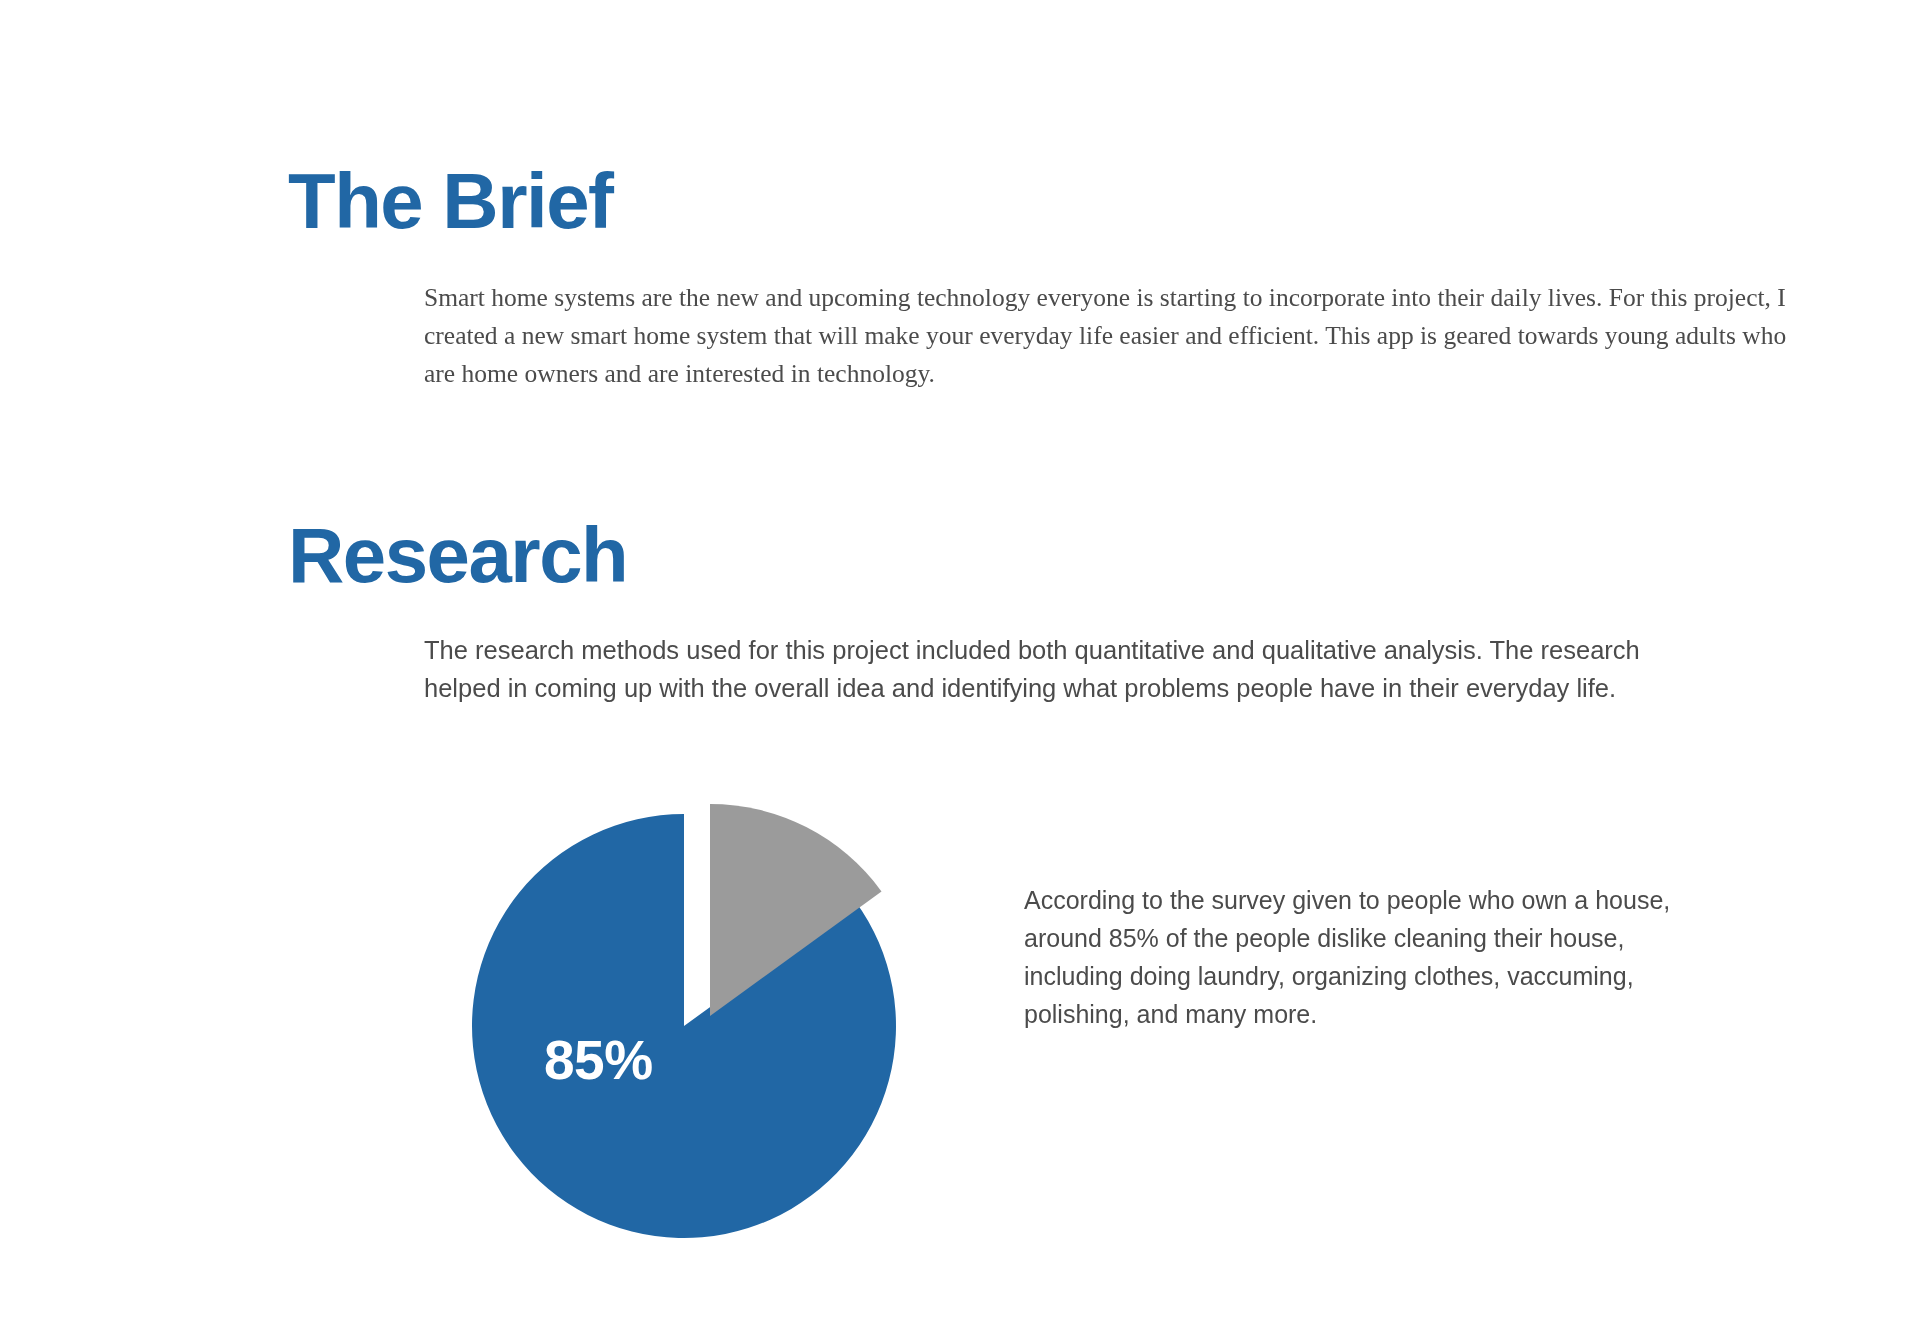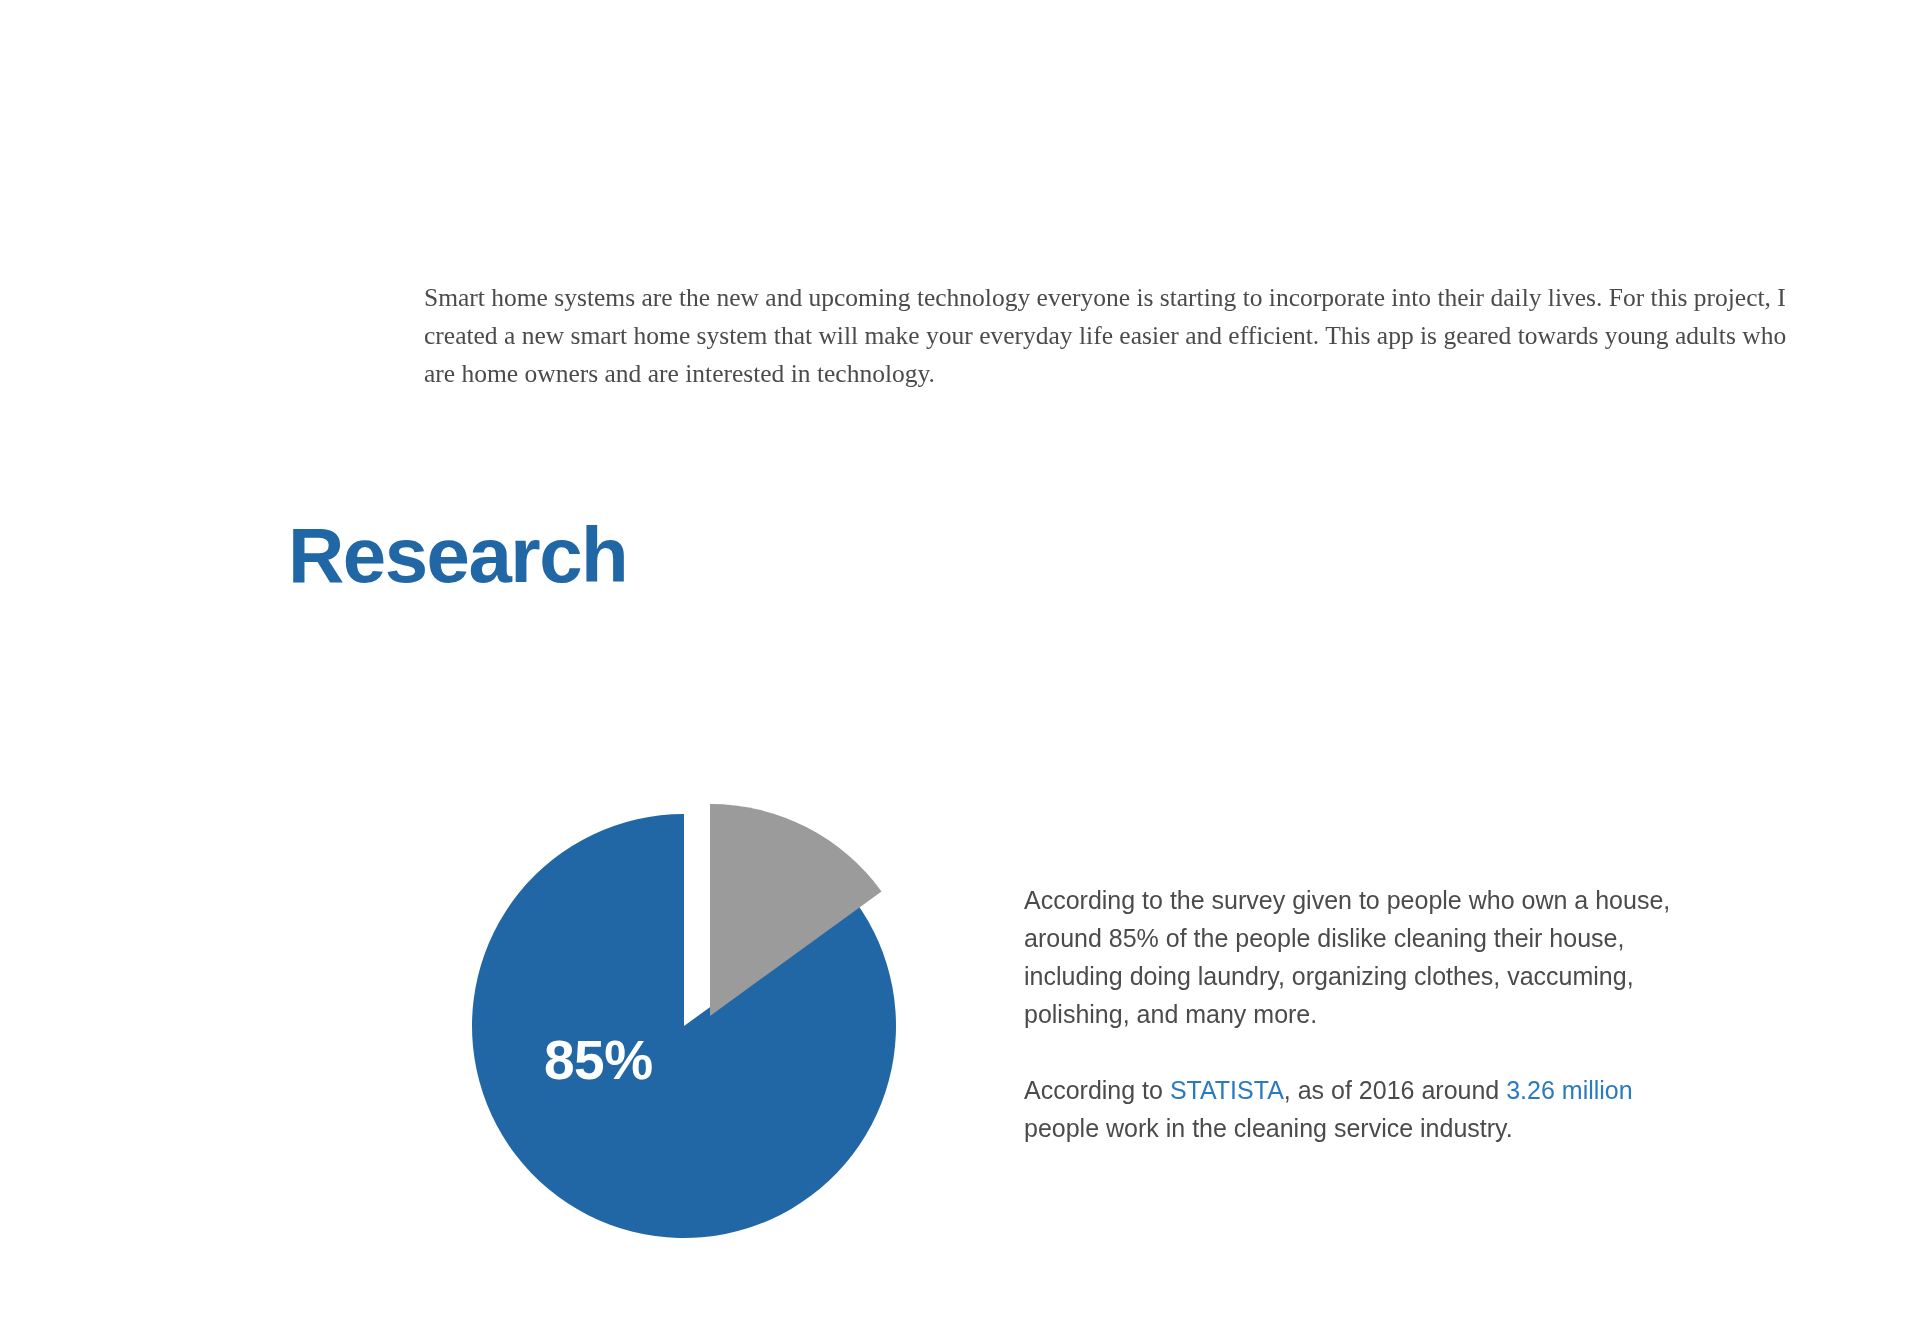--- a/index.html
+++ b/index.html
@@ -109,38 +109,39 @@
   #chart-notes p:last-child { margin-bottom: 0; }
   .link-accent {
     color: #2a7ac0;
   }
 </style>
 </head>
 <body>
 
 <div class="page">
 
+  <h1 class="section-heading" id="brief-heading">The Brief</h1>
 
   <p class="body-copy" id="brief-paragraph">Smart home systems are the new and upcoming technology everyone is starting to incorporate into their daily lives. For this project, I created a new smart home system that will make your everyday life easier and efficient. This app is geared towards young adults who are home owners and are interested in technology.</p>
 
   <h1 class="section-heading" id="research-heading">Research</h1>
 
+  <p class="body-copy" id="research-paragraph">The research methods used for this project included both quantitative and qualitative analysis. The research helped in coming up with the overall idea and identifying what problems people have in their everyday life.</p>
 
   <figure id="pie-chart-figure">
     <svg id="pie-chart-svg" viewBox="0 0 530 470">
 
       <path id="slice-primary" d="M 232 230 L 232 18 A 212 212 0 1 0 403.51 105.39 Z" fill="#2167a5"></path>
 
       <g id="slice-secondary-group" transform="translate(26,-10)">
         <path id="slice-secondary" d="M 232 230 L 232 18 A 212 212 0 0 1 403.51 105.39 Z" fill="#9b9b9b"></path>
       </g>
     </svg>
     <div id="pie-value-label">
       <span>85%</span>
     </div>
   </figure>
 
   <div id="chart-notes">
     <p>According to the survey given to people who own a house, around 85% of the people dislike cleaning their house, including doing laundry, organizing clothes, vaccuming, polishing, and many more.</p>
-    <p><span>According to </span><span class="link-accent">STATISTA</span><span>, as of 2016 around </span><span class="link-accent">3.26 million</span><span> people work in the cleaning service industry.</span></p>
   </div>
 
 </div>
 
 </body></html>

